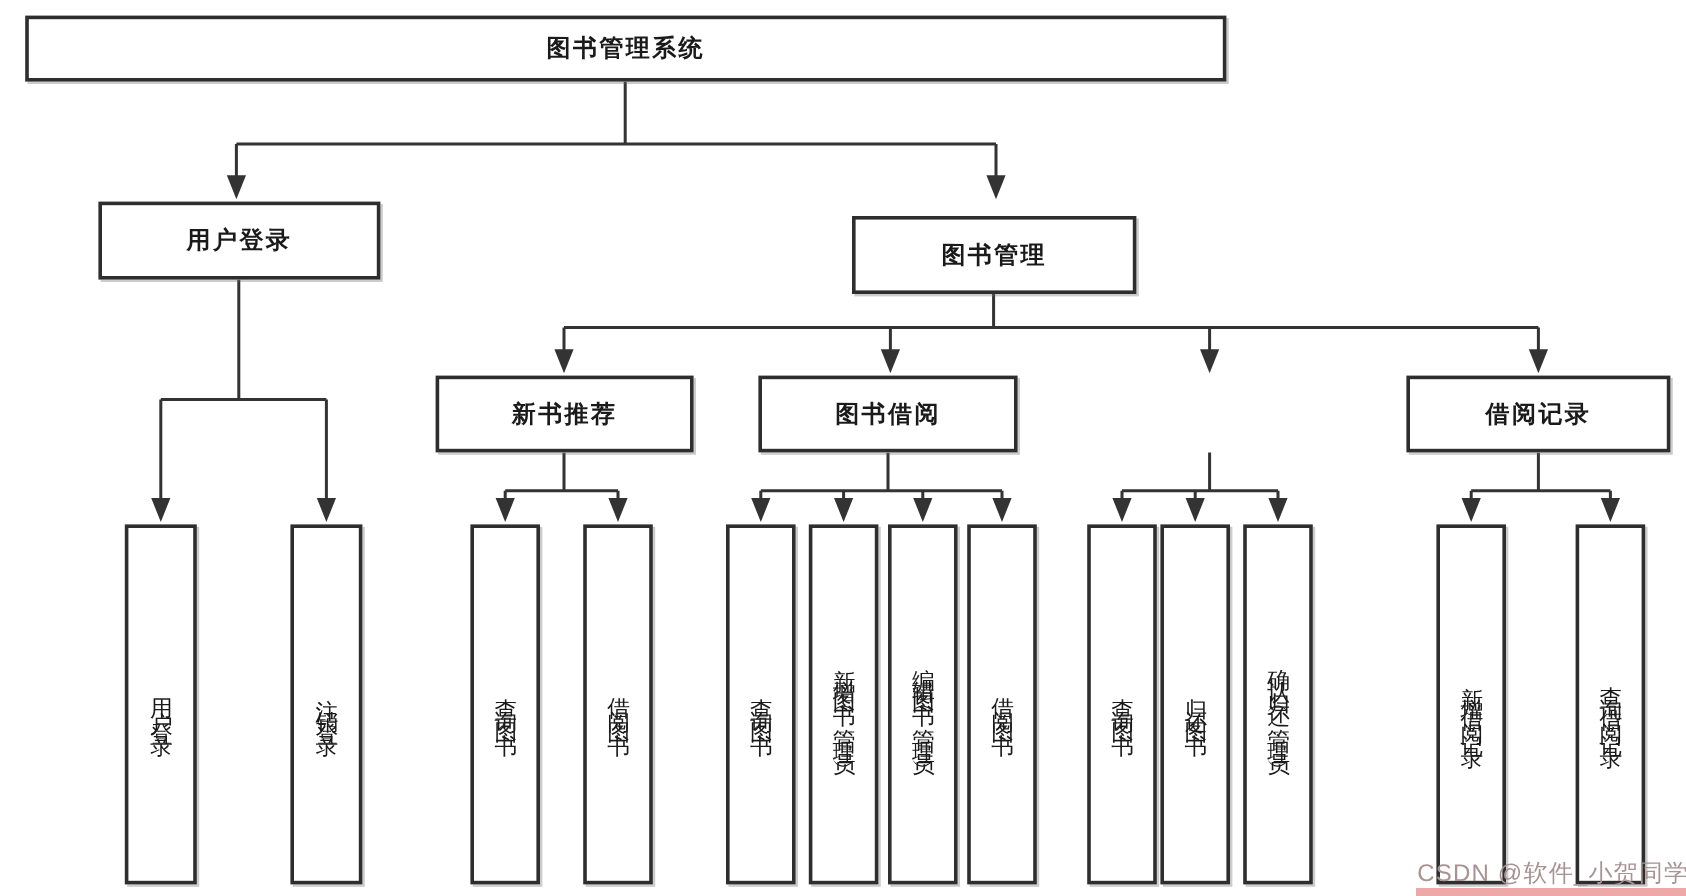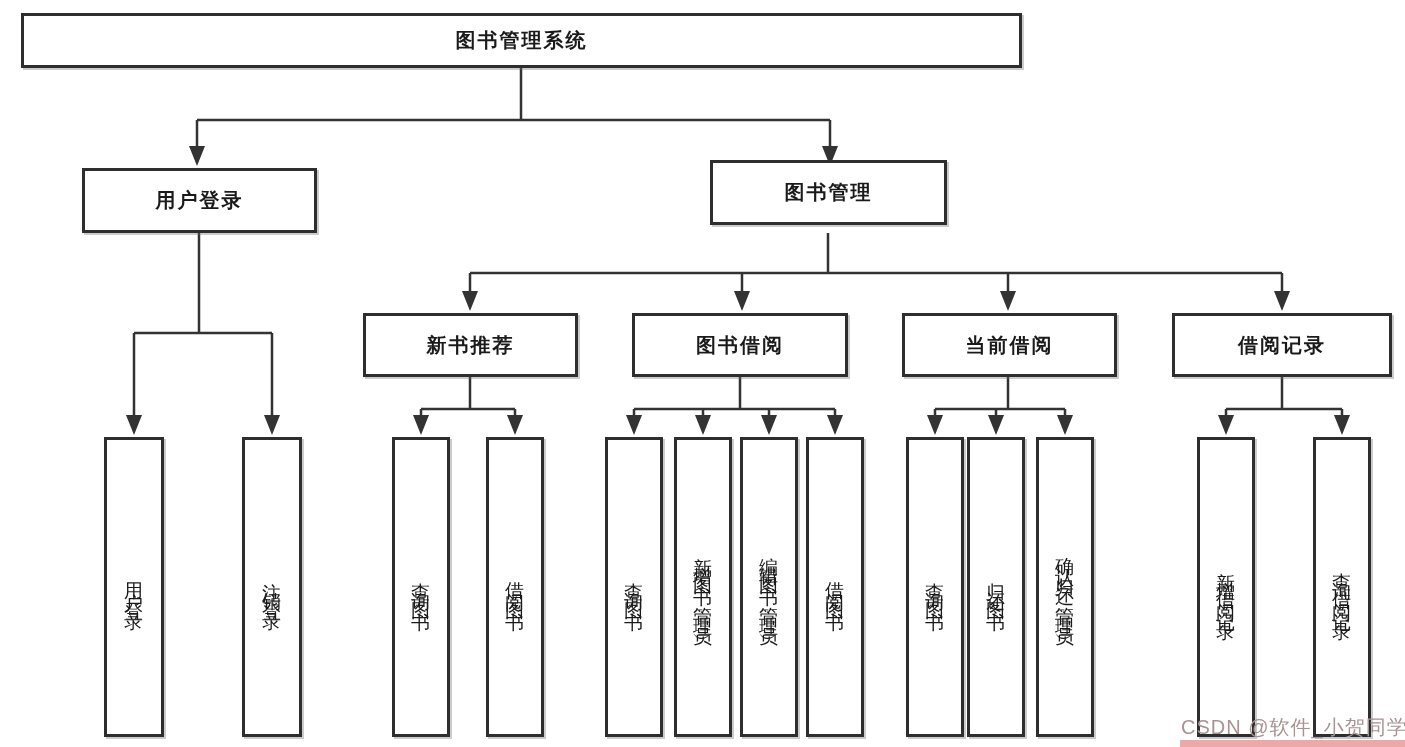--- a/index.html
+++ b/index.html
@@ -101,32 +101,29 @@
     </g>
   </svg>
 
   <div class="node" style="left:21px;top:13px;width:1001px;height:55px">
     <span class="hlabel">图书管理系统</span>
   </div>
 
   <div class="node" style="left:82px;top:168px;width:235px;height:65px">
     <span class="hlabel">用户登录</span>
   </div>
-  <div class="node" style="left:710px;top:160px;width:237px;height:65px">
+  <div class="node" style="left:710px;top:180px;width:237px;height:65px">
     <span class="hlabel">图书管理</span>
   </div>
 
   <div class="node" style="left:632px;top:313px;width:216px;height:64px">
     <span class="hlabel">图书借阅</span>
   </div>
   <div class="node" style="left:363px;top:313px;width:215px;height:64px">
     <span class="hlabel">新书推荐</span>
-  </div>
-  <div class="node" style="left:902px;top:313px;width:215px;height:64px">
-    <span class="hlabel">当前借阅</span>
   </div>
   <div class="node" style="left:1172px;top:313px;width:220px;height:64px">
     <span class="hlabel">借阅记录</span>
   </div>
 
   <div class="node leaf" style="left:104px;width:60px">
     <span class="vtext">用户登录</span>
   </div>
   <div class="node leaf" style="left:242px;width:60px">
     <span class="vtext">注销登录</span>

